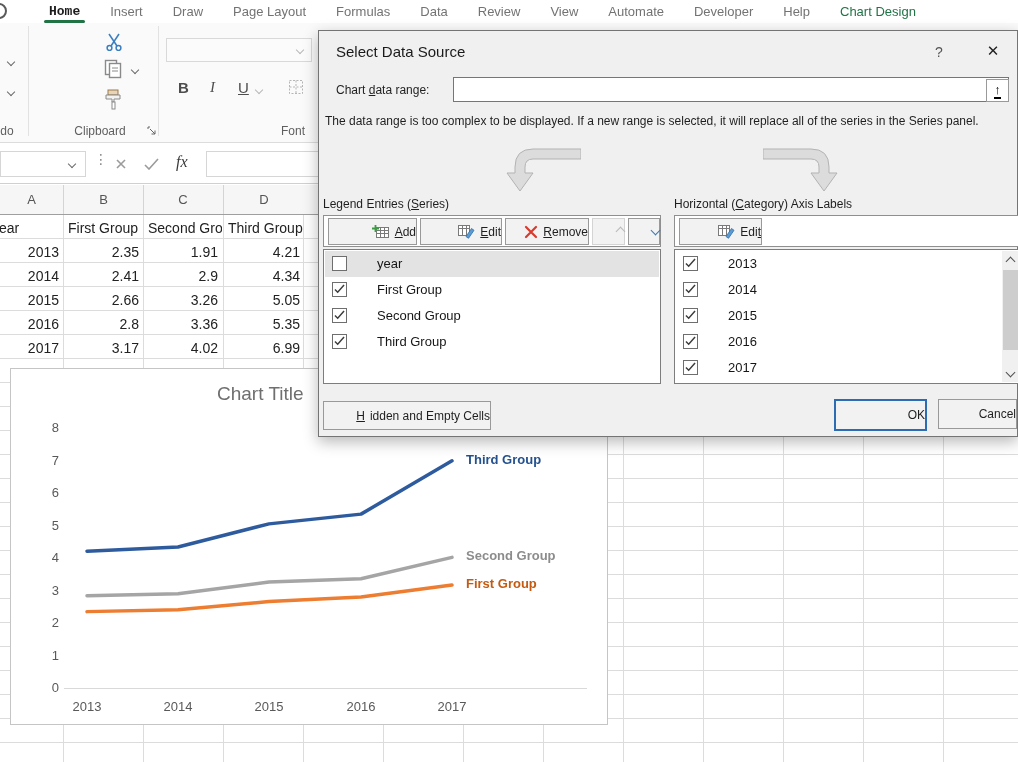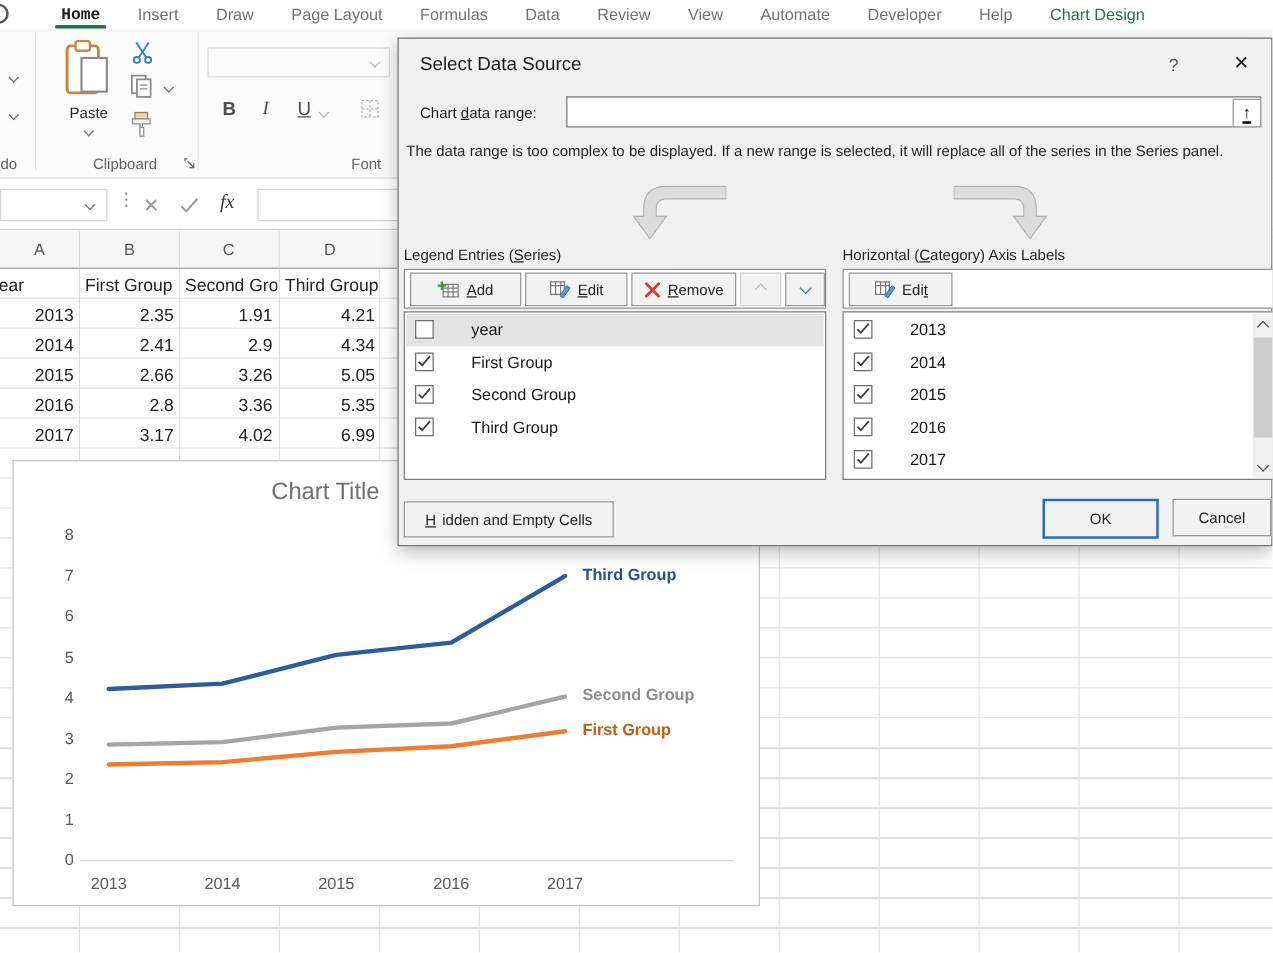--- a/index.html
+++ b/index.html
@@ -65,21 +65,21 @@
   #dlg-close{position:absolute;left:660px;top:8px;width:28px;height:24px;font-size:15px;color:#222;text-align:center;line-height:24px;}
   #range-label{position:absolute;left:17px;top:52px;color:#1f1f1f;}
   #range-input{position:absolute;left:134px;top:46px;width:556px;height:25px;border:1px solid #767676;background:#fff;font-size:12px;padding:0 26px 0 4px;box-sizing:border-box;}
   #range-picker{position:absolute;left:667px;top:48px;width:21px;height:21px;background:#fff;border:1px solid #9a9a9a;text-align:center;line-height:19px;font-weight:bold;font-size:13px;color:#000;}
   #range-picker u{text-decoration:none;border-bottom:2px solid #000;}
   #dlg-warning{position:absolute;left:6px;top:82px;width:688px;color:#1f1f1f;line-height:17px;}
   #switch-btn{position:absolute;left:276px;top:118px;width:156px;height:28px;background:#f1f1f1;border:1px solid #d4d4d4;color:#a6a6a6;display:flex;align-items:center;justify-content:center;gap:5px;}
   .curve-arrow{position:absolute;top:114px;width:80px;height:48px;}
   .section-label{position:absolute;top:166px;color:#1f1f1f;}
   .toolbar{position:absolute;top:184px;height:30px;background:#fff;border:1px solid #8f8f8f;}
-  .dlg-btn{position:absolute;background:#f2f2f2;border:1px solid #999;display:flex;align-items:center;justify-content:center;gap:5px;color:#1f1f1f;font-size:12px;}
+  .dlg-btn{position:absolute;background:#f2f2f2;border:1px solid #999;display:flex;align-items:center;justify-content:flex-end;gap:5px;color:#1f1f1f;font-size:12px;}
   .listbox{position:absolute;top:218px;height:133px;background:#fff;border:1px solid #7d7d7d;overflow:hidden;}
   .list-row{position:absolute;left:1px;right:1px;height:26px;}
   .list-row.selected{background:#e3e3e3;}
   .cb{position:absolute;left:7px;top:5px;width:15px;height:15px;background:#fff;border:1px solid #6e6e6e;box-sizing:border-box;}
   .row-label{position:absolute;left:52px;top:0;line-height:26px;font-size:13px;color:#161616;}
   #axis-scrollbar{position:absolute;left:327px;top:1px;width:17px;height:131px;background:#f0f0f0;}
   .sb-arrow{position:absolute;left:0;width:17px;height:17px;display:flex;align-items:center;justify-content:center;}
   #sb-thumb{position:absolute;left:1px;top:19px;width:15px;height:80px;background:#cdcdcd;}
   #ok-btn{left:515px;top:368px;width:89px;height:28px;border:2px solid #2B6CB5;}
   #cancel-btn{left:619px;top:368px;width:77px;height:28px;}
@@ -103,29 +103,20 @@
     <span class="tab">Developer</span>
     <span class="tab">Help</span>
     <span class="tab contextual">Chart Design</span>
   </div>
 
 <div id="ribbon" class="abs">
   <span class="abs chev" style="left:8px;top:36px;"></span>
   <span class="abs chev" style="left:8px;top:66px;"></span>
   <div class="abs vsep" style="left:28px;top:3px;height:110px;"></div>
 
-  <div class="abs" style="left:46px;top:5px;width:50px;height:100px;">
-    <svg class="abs" style="left:4px;top:2px;" width="42" height="52" viewBox="0 0 42 54">
-      <rect x="3" y="7" width="26" height="39" rx="3" fill="#fff" stroke="#C8873E" stroke-width="2.4"></rect>
-      <rect x="10" y="3" width="12" height="8" rx="2" fill="#fff" stroke="#C8873E" stroke-width="2"></rect>
-      <rect x="15" y="17" width="21" height="28" fill="#fff" stroke="#8a8a8a" stroke-width="1.8"></rect>
-    </svg>
-    <div id="paste-label" class="abs" style="left:0;top:55px;width:50px;">Paste</div>
-    <span class="abs chev" style="left:22px;top:74px;"></span>
-  </div>
 
   <svg class="abs" style="left:106px;top:10px;" width="16" height="18" viewBox="0 0 16 18">
     <g stroke="#3a7ebf" stroke-width="1.5" fill="none">
       <line x1="3" y1="1" x2="11" y2="13"></line>
         <line x1="13" y1="1" x2="5" y2="13"></line>
       <circle cx="3.5" cy="15" r="2.4"></circle>
         <circle cx="12.5" cy="15" r="2.4"></circle>
     </g>
   </svg>
   <svg class="abs" style="left:104px;top:36px;" width="18" height="20" viewBox="0 0 18 20">

